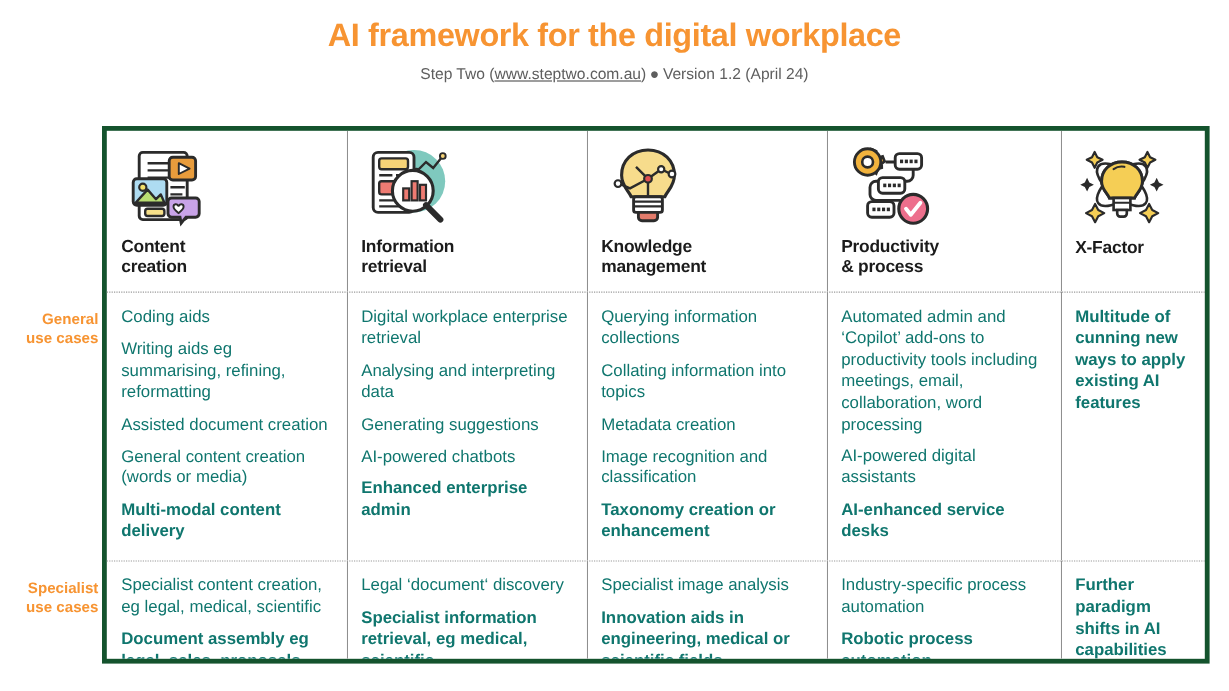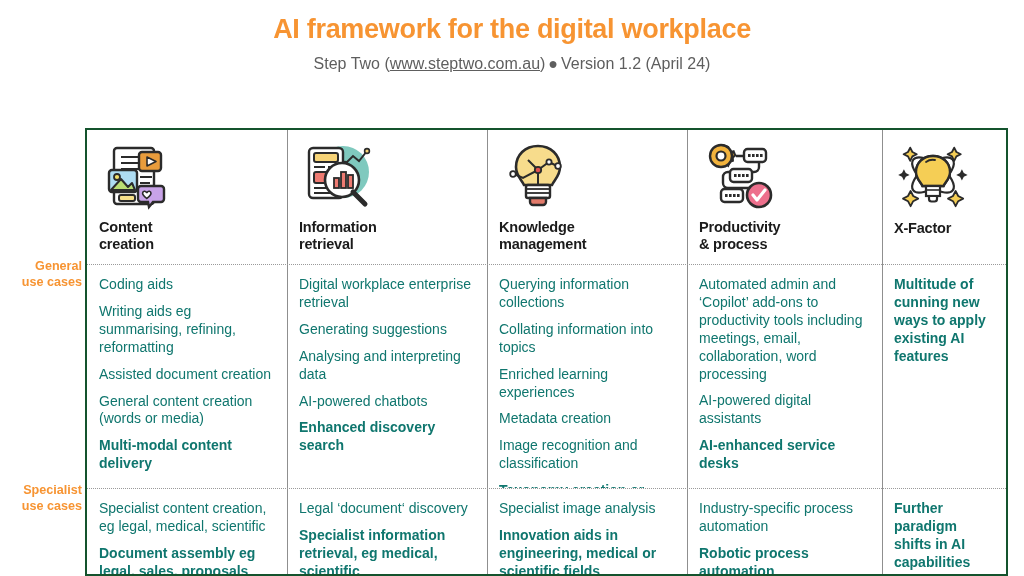--- a/index.html
+++ b/index.html
@@ -25,39 +25,39 @@
   }
   .title {
     font-size: 27px;
     font-weight: bold;
     color: #F79432;
     letter-spacing: -0.3px;
     line-height: 1.15;
   }
   .subtitle {
     margin-top: 9px;
-    font-size: 16px;
+    font-size: 13px;
     color: #5e5e5e;
     line-height: 1.2;
   }
   .subtitle .link {
     text-decoration: underline;
     color: #5e5e5e;
     cursor: pointer;
   }
   .subtitle .dot { padding: 0 3px; }
 
   
   .framework {
     position: absolute;
     left: 85px;
-    top: 128px;
+    top: 105px;
     width: 923px;
     height: 448px;
-    border: 2px solid #14532d;
+    border: 4px solid #14532d;
     background: #ffffff;
   }
   .grid {
     position: absolute;
     inset: 0;
     display: grid;
     grid-template-columns: 200px 200px 200px 195px 126px;
     grid-template-rows: 134px 224px 1fr;
   }
   .cell {
@@ -300,32 +300,31 @@
           <li>Writing aids eg summarising, refining, reformatting</li>
           <li>Assisted document creation</li>
           <li>General content creation (words or media)</li>
           <li>Multi-modal content delivery</li>
         </ul>
       </div>
 
       <div class="cell divider-left">
         <ul class="use-list">
           <li>Digital workplace enterprise retrieval</li>
+          <li>Analysing and interpreting data</li>
           <li>Generating suggestions</li>
-          <li>Analysing and interpreting data</li>
           <li>AI-powered chatbots</li>
-          <li>Enhanced discovery search</li>
+          <li>Enhanced enterprise admin</li>
         </ul>
       </div>
 
       <div class="cell divider-left">
         <ul class="use-list">
           <li>Querying information collections</li>
           <li>Collating information into topics</li>
-          <li>Enriched learning experiences</li>
           <li>Metadata creation</li>
           <li>Image recognition and classification</li>
           <li>Taxonomy creation or enhancement</li>
         </ul>
       </div>
 
       <div class="cell divider-left">
         <ul class="use-list">
           <li>Automated admin and ‘Copilot’ add-ons to productivity tools including meetings, email, collaboration, word processing</li>
           <li>AI-powered digital assistants</li>

